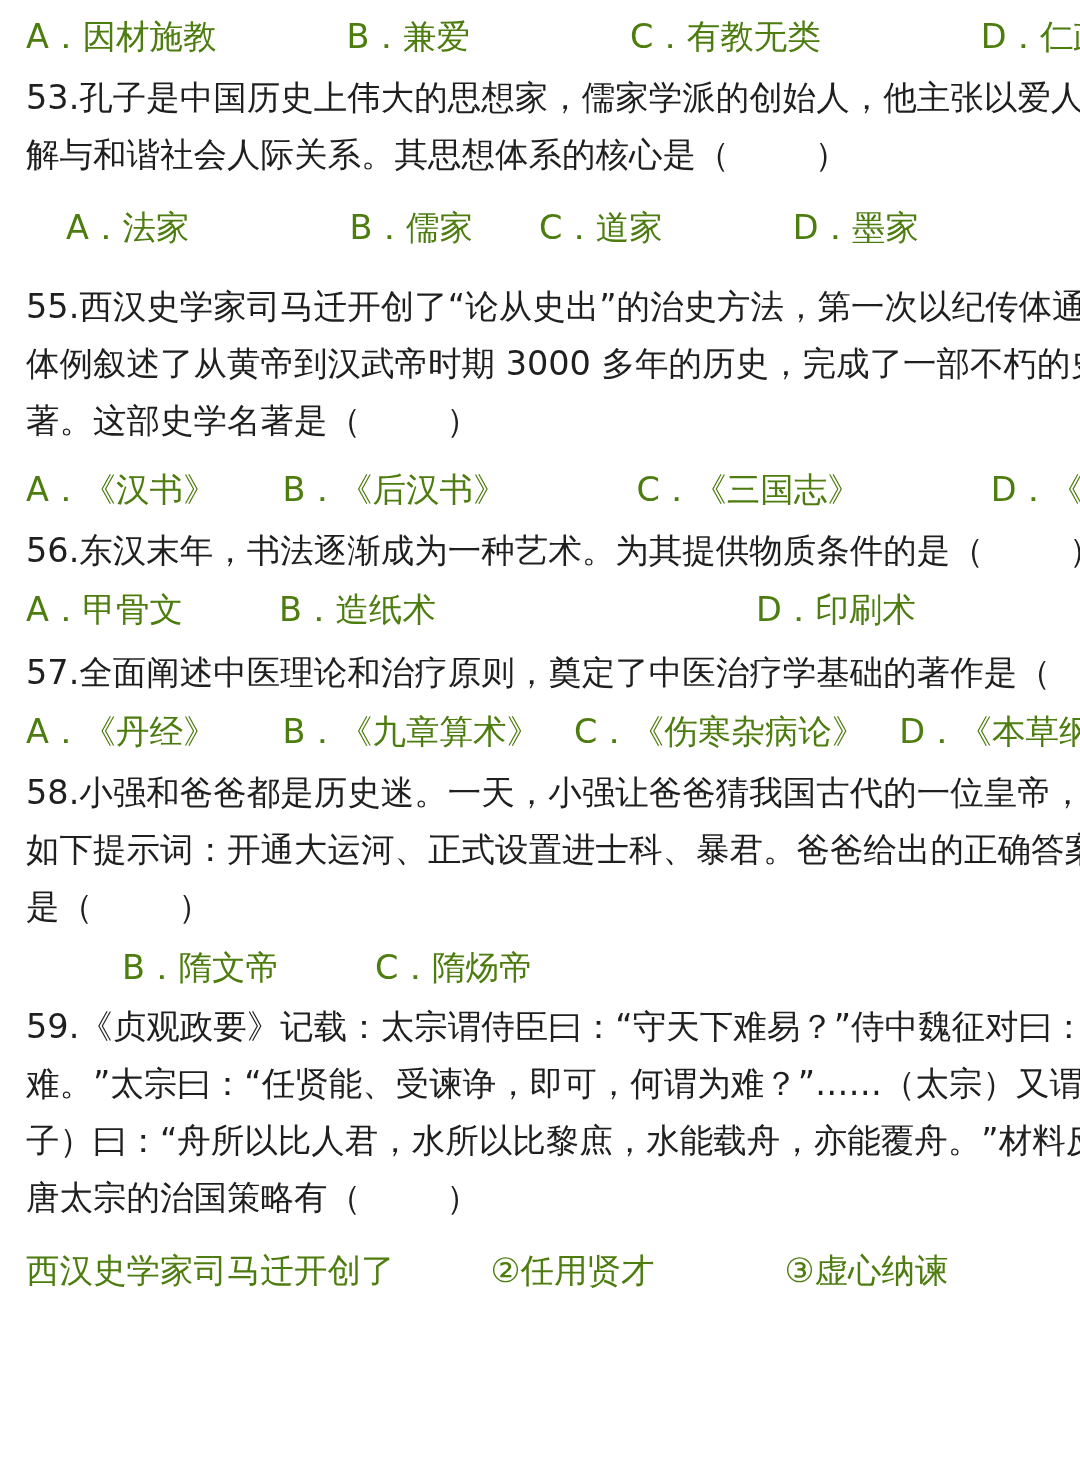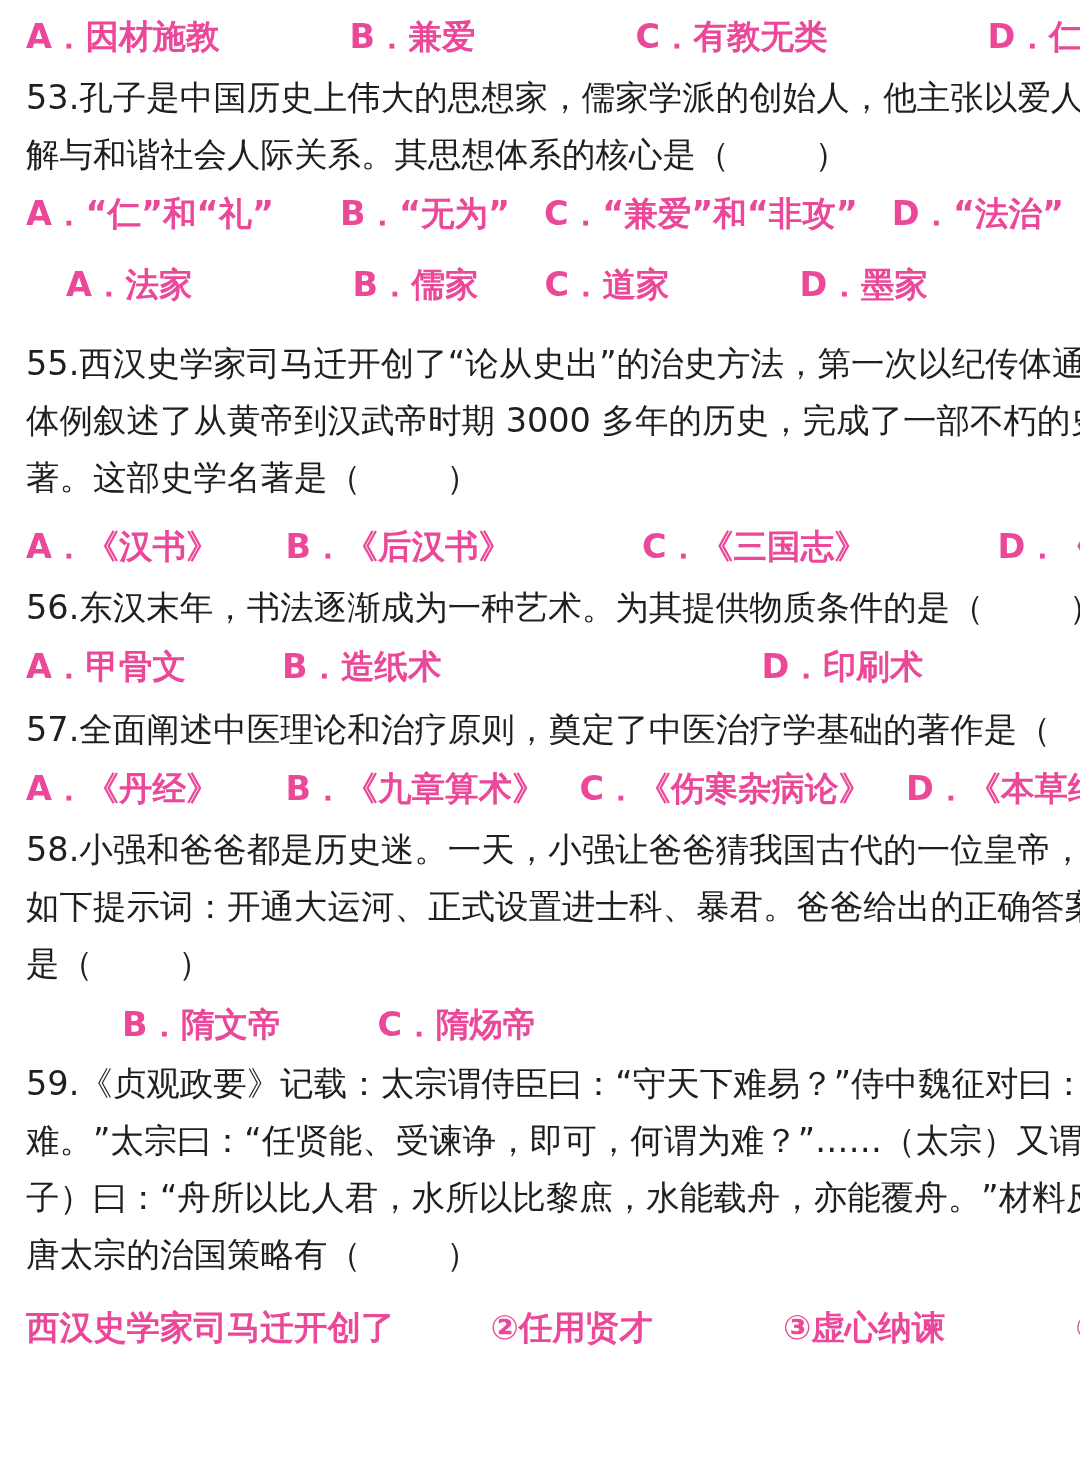--- a/index.html
+++ b/index.html
@@ -33,22 +33,21 @@
     color: #1f1f1f;
   }
 
   
   .opt-row {
     display: flex;
     align-items: baseline;
     font-size: 33.5px;
     line-height: 57px;
     white-space: pre;
-    color: #ec4899;
-    font-weight: bold;
+    color: #4d7c0f;
   }
   .opt {
     white-space: pre;
     display: inline-block;
   }
 
   
   .g-sm { width: 34px; flex: 0 0 auto; }
   .g-md { width: 66px; flex: 0 0 auto; }
   .g-lg { width: 96px; flex: 0 0 auto; }
@@ -78,29 +77,20 @@
     <span class="g-xxl"></span>
     <span class="opt">C．有教无类</span>
     <span class="g-xxl"></span>
     <span class="opt">D．仁政</span>
   </div>
 
   <div class="sp-4"></div>
   <div class="q-line">53.孔子是中国历史上伟大的思想家，儒家学派的创始人，他主张以爱人之心调</div>
   <div class="q-line">解与和谐社会人际关系。其思想体系的核心是（        ）</div>
   <div class="sp-2"></div>
-  <div class="opt-row">
-    <span class="opt">A．“仁”和“礼”</span>
-    <span class="g-md"></span>
-    <span class="opt">B．“无为”</span>
-    <span class="g-sm"></span>
-    <span class="opt">C．“兼爱”和“非攻”</span>
-    <span class="g-sm"></span>
-    <span class="opt">D．“法治”</span>
-  </div>
 
   <div class="sp-2"></div>
   <div class="sp-12"></div>
   <div class="opt-row indent-1">
     <span class="opt">A．法家</span>
     <span class="g-xxl"></span>
     <span class="opt">B．儒家</span>
     <span class="g-md"></span>
     <span class="opt">C．道家</span>
     <span class="g-xl"></span>

